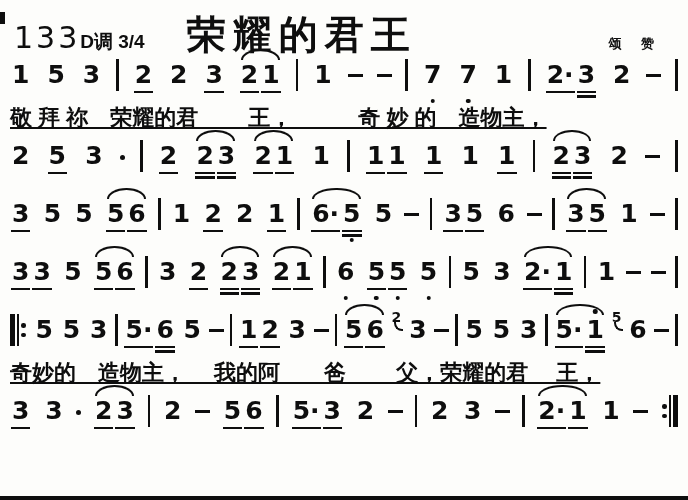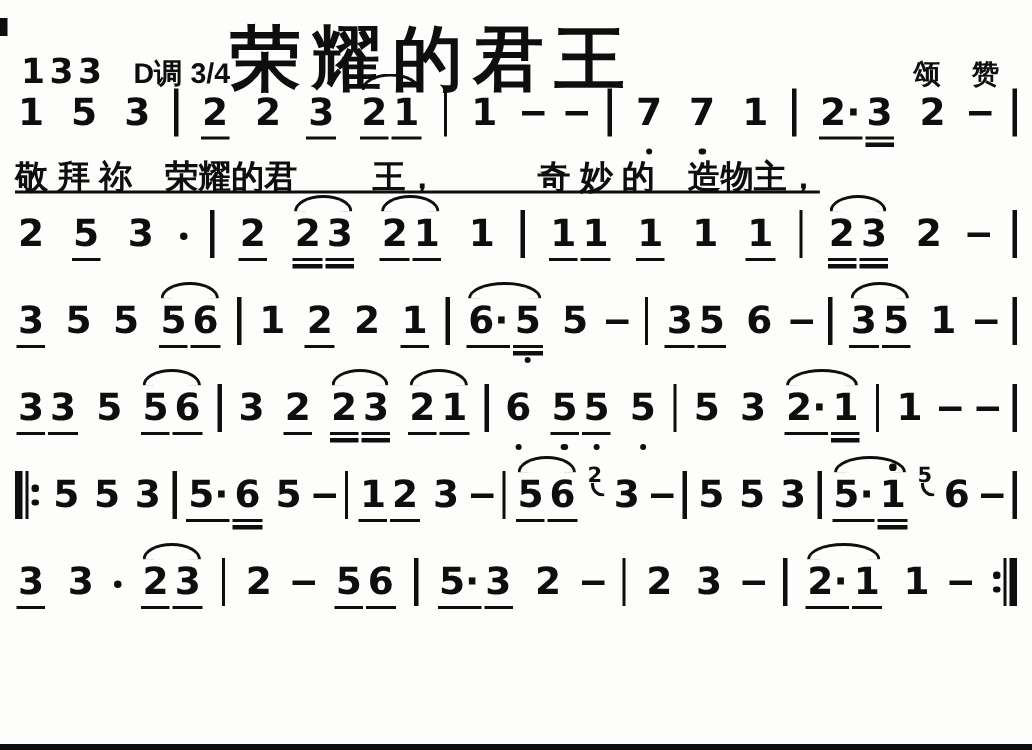--- a/index.html
+++ b/index.html
@@ -1,24 +1,24 @@
 <!DOCTYPE html>
 <html><head>
 <meta charset="utf-8">
 <style>
   html,body{margin:0;padding:0;background:#e8e8e8;}
   .sheet{
     width:688px;height:500px;background:#fdfdfb;position:relative;overflow:hidden;
     font-family:"Liberation Sans",sans-serif;color:#0e0e0e;box-sizing:border-box;
   }
   .hdr{display:flex;align-items:baseline;padding:8px 10px 0 14px;height:46px;box-sizing:border-box;}
-  .hymn-no{font-size:23px;font-weight:700;letter-spacing:3px;font-family:"DejaVu Sans",sans-serif;}
-  .keysig{font-size:19px;font-weight:800;margin-left:18px;}
-  .title{font-size:47px;font-weight:900;letter-spacing:7px;}
-  .category{font-size:18px;font-weight:700;margin-left:auto;margin-right:4px;letter-spacing:8px;}
+  .hymn-no{font-size:30px;font-weight:400;letter-spacing:3px;font-family:"DejaVu Sans",sans-serif;}
+  .keysig{font-size:19px;font-weight:800;}
+  .title{font-size:39px;font-weight:900;letter-spacing:7px;margin-left:42px;}
+  .category{font-size:13px;font-weight:700;margin-left:auto;margin-right:16px;letter-spacing:8px;}
   #score{padding:2px 8px 0 8px;}
   .nrow{display:flex;justify-content:space-between;align-items:flex-start;padding:13px 2px 15px 2px;}
   .lrow{font-size:22px;font-weight:700;white-space:pre;line-height:23px;padding-left:2px;text-decoration:underline;}
   .tok{position:relative;display:inline-block;padding:0 2px;height:28px;}
   .dg{font-size:25px;font-weight:800;line-height:28px;display:block;font-family:"DejaVu Sans",sans-serif;}
   .ul{position:absolute;left:1px;right:1px;height:2.4px;background:#0e0e0e;}
   .u1{bottom:-4px;}
   .u2{bottom:-8.5px;}
   .lod{position:absolute;left:50%;transform:translateX(-50%);bottom:-14px;width:4.5px;height:4.5px;border-radius:50%;background:#0e0e0e;}
   .hid{position:absolute;left:50%;transform:translateX(-50%);top:-7px;width:4.5px;height:4.5px;border-radius:50%;background:#0e0e0e;}
@@ -488,20 +488,21 @@
               <i class="ul u2"></i>
             </span>
           </span>
           <span class="g">5</span>
           <span class="tok">
             <span class="dg">6</span>
           </span>
           <span class="dash"></span>
           <span class="bar"></span>
         </div>
+        <div class="lrow">奇妙的　造物主，　 我的阿　　爸　　 父，荣耀的君　 王，</div>
       </div>
       <div class="srow">
         <div class="nrow">
           <span class="tok">
             <span class="dg">3</span>
             <i class="ul u1"></i>
           </span>
           <span class="tok">
             <span class="dg">3</span>
           </span>

